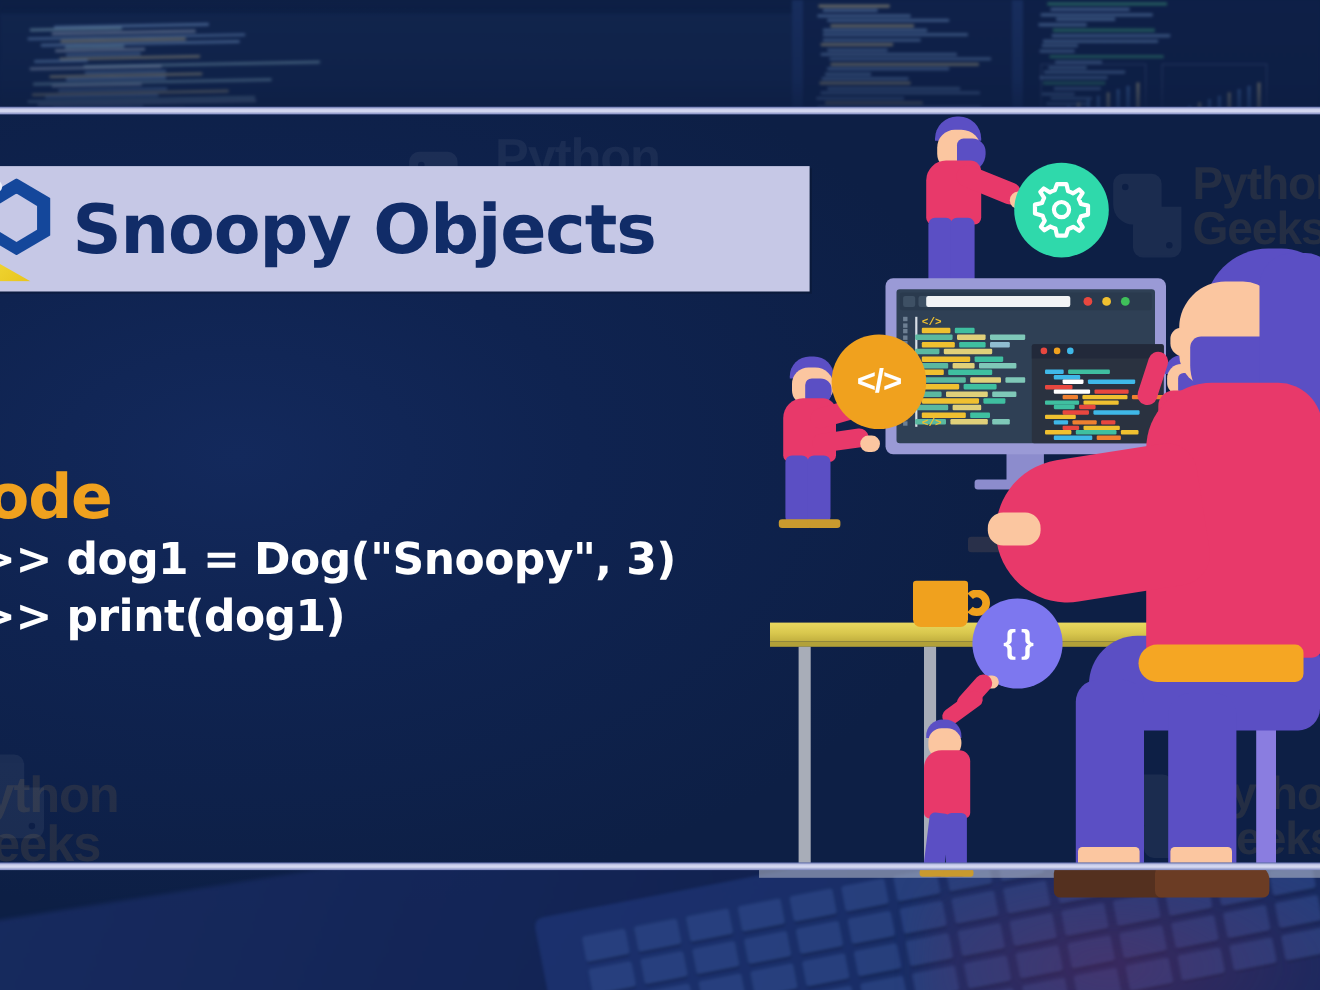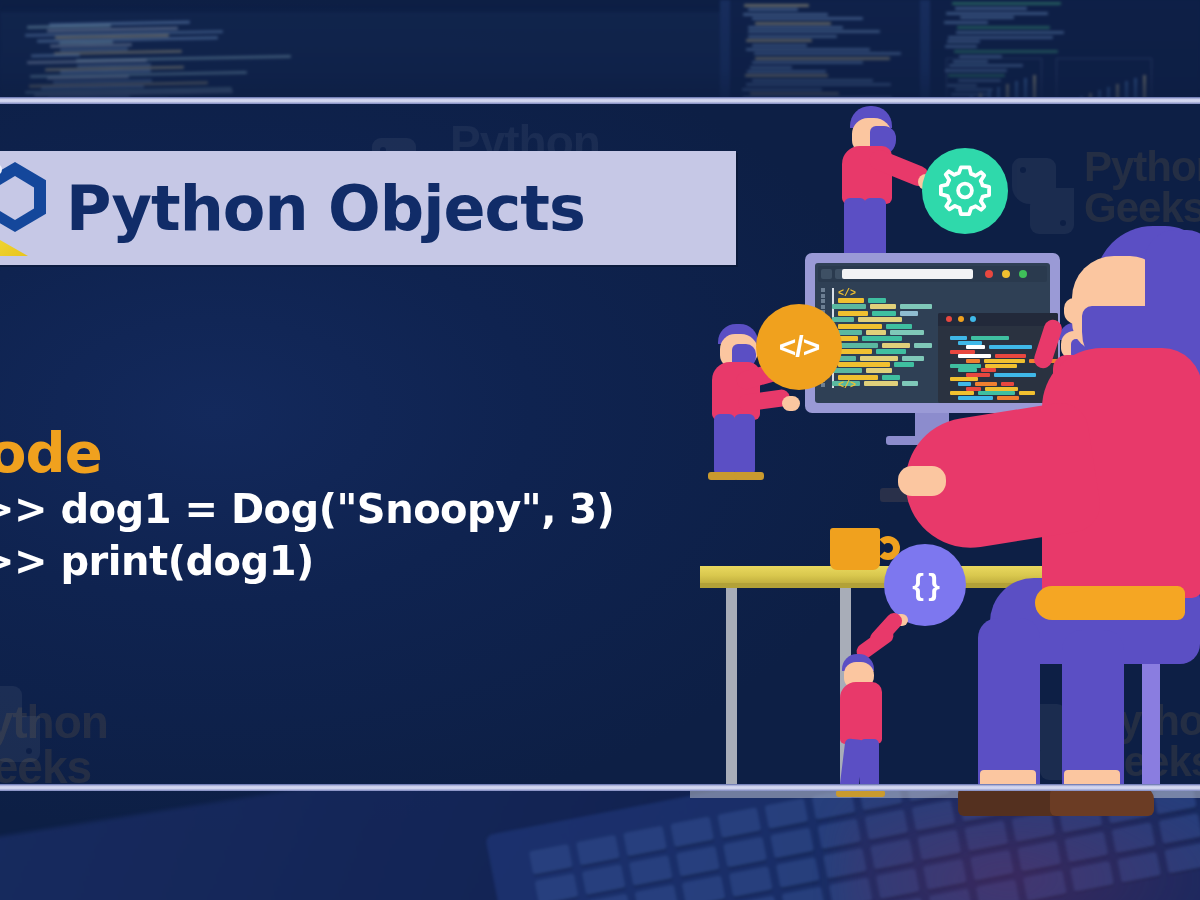--- a/index.html
+++ b/index.html
@@ -619,21 +619,21 @@
       <div class="abs sp-shoe" style="left:-12px; top:246px; width:27px; height:7px; border-radius:3px;"></div>
       <div class="abs sp-shoe" style="left:10px; top:246px; width:27px; height:7px; border-radius:3px;"></div>
     </div>
 
   </div>
 
   <div class="divider top"></div>
   <div class="divider bottom"></div>
 
   <div class="title-banner">
-    <div class="title-text">Python Objects</div>
+    <div class="title-text">Snoopy Objects</div>
   </div>
   <div class="py-badge">
     <div class="tri"></div>
     <div class="hexa"></div>
     <div class="hexb"></div>
     <div class="eye"></div>
   </div>
 
   <div class="code-wrap">
     <div class="code-head">Code</div>

